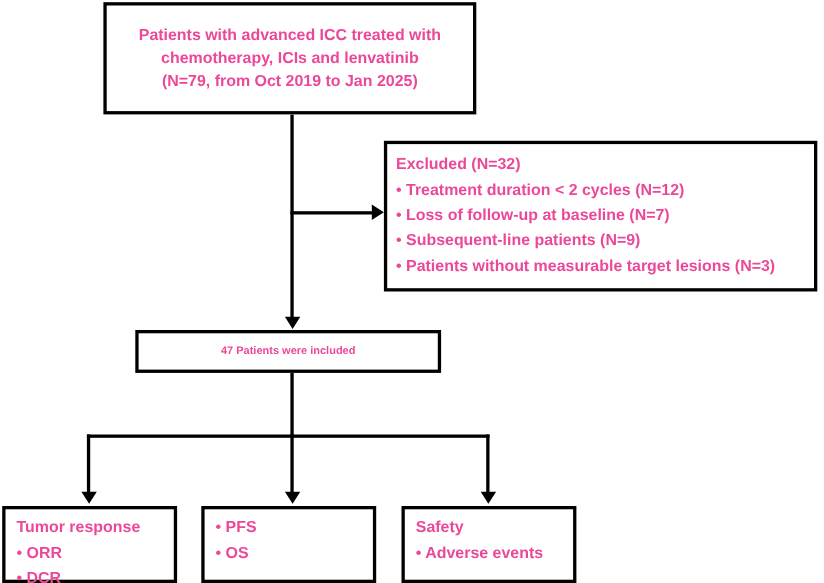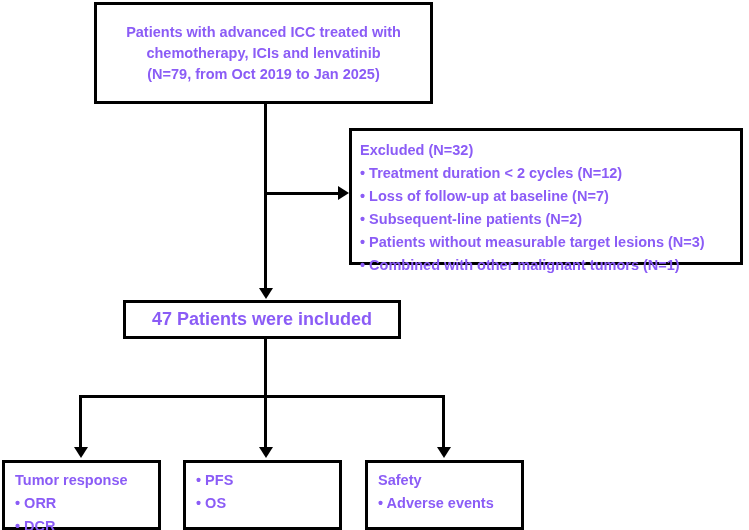--- a/index.html
+++ b/index.html
@@ -15,21 +15,21 @@
     background: #ffffff;
     overflow: hidden;
     font-family: "Liberation Sans", sans-serif;
     -webkit-font-smoothing: antialiased;
   }
   .box {
     position: absolute;
     box-sizing: border-box;
     border: 3px solid #000000;
     background: #ffffff;
-    color: #8b5cf6;
+    color: #ec4899;
     font-weight: bold;
     z-index: 3;
   }
   .box-centered {
     display: flex;
     flex-direction: column;
     align-items: center;
     justify-content: center;
   }
   .box-left {
@@ -64,21 +64,21 @@
     text-align: right;
   }
   #box-excluded .ln { white-space: nowrap; }
 
   
   #box-included {
     left: 123px;
     top: 300px;
     width: 278px;
     height: 39px;
-    font-size: 18px;
+    font-size: 10px;
     text-align: center;
   }
 
   
   .outcome {
     top: 460px;
     height: 70px;
     font-size: 14.5px;
     line-height: 23px;
     padding: 6px 0 0 10px;
@@ -132,23 +132,22 @@
   <div class="vline" style="left:264px; top:104px; height:185px;"></div>
   <div class="arrow-down" style="left:258.5px; top:288px;"></div>
 
   <div class="hline" style="left:264px; top:191.5px; width:75px;"></div>
   <div class="arrow-right" style="left:338px; top:186px;"></div>
 
   <div class="box box-left" id="box-excluded">
     <div class="ln">Excluded (N=32)</div>
     <div class="ln">• Treatment duration &lt; 2 cycles (N=12)</div>
     <div class="ln">• Loss of follow-up at baseline (N=7)</div>
-    <div class="ln">• Subsequent-line patients (N=2)</div>
+    <div class="ln">• Subsequent-line patients (N=9)</div>
     <div class="ln">• Patients without measurable target lesions (N=3)</div>
-    <div class="ln">• Combined with other malignant tumors (N=1)</div>
   </div>
 
   <div class="box box-centered" id="box-included">
     <div>47 Patients were included</div>
   </div>
 
   <div class="vline" style="left:264px; top:339px; height:58px;"></div>
 
   <div class="hline" style="left:79px; top:394.5px; width:366px;"></div>
 

